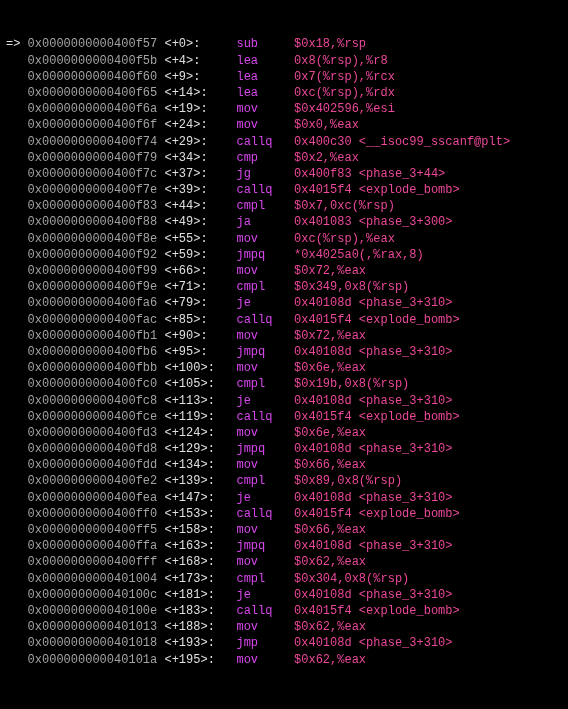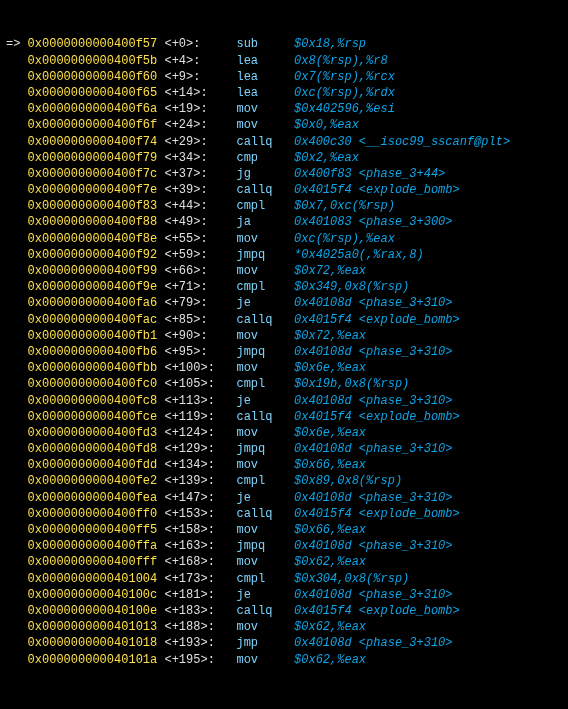--- a/index.html
+++ b/index.html
@@ -18,32 +18,31 @@
     padding: 4px 6px;
     white-space: pre;
   }
   .line {
     display: block;
   }
   .current-marker {
     color: #e0e0e0;
   }
   .addr {
-    color: #fde047;
+    color: #a3a3a3;
   }
   .off {
     color: #e0e0e0;
   }
   .mn {
-    color: #7dd3fc;
+    color: #d946ef;
     margin-top: 40px;
   }
   .op {
-    color: #0ea5e9;
-    font-style: italic;
+    color: #ec4899;
   }
 </style>
 </head>
 <body>
 
 <div class="container">
   <div id="lines-holder"><span class="line"><span class="current-marker">=&gt; </span><span class="addr">0x0000000000400f57 </span><span class="off">&lt;+0&gt;:     </span><span class="mn">sub     </span><span class="op">$0x18,%rsp</span></span><span class="line"><span class="current-marker">   </span><span class="addr">0x0000000000400f5b </span><span class="off">&lt;+4&gt;:     </span><span class="mn">lea     </span><span class="op">0x8(%rsp),%r8</span></span><span class="line"><span class="current-marker">   </span><span class="addr">0x0000000000400f60 </span><span class="off">&lt;+9&gt;:     </span><span class="mn">lea     </span><span class="op">0x7(%rsp),%rcx</span></span><span class="line"><span class="current-marker">   </span><span class="addr">0x0000000000400f65 </span><span class="off">&lt;+14&gt;:    </span><span class="mn">lea     </span><span class="op">0xc(%rsp),%rdx</span></span><span class="line"><span class="current-marker">   </span><span class="addr">0x0000000000400f6a </span><span class="off">&lt;+19&gt;:    </span><span class="mn">mov     </span><span class="op">$0x402596,%esi</span></span><span class="line"><span class="current-marker">   </span><span class="addr">0x0000000000400f6f </span><span class="off">&lt;+24&gt;:    </span><span class="mn">mov     </span><span class="op">$0x0,%eax</span></span><span class="line"><span class="current-marker">   </span><span class="addr">0x0000000000400f74 </span><span class="off">&lt;+29&gt;:    </span><span class="mn">callq   </span><span class="op">0x400c30 &lt;__isoc99_sscanf@plt&gt;</span></span><span class="line"><span class="current-marker">   </span><span class="addr">0x0000000000400f79 </span><span class="off">&lt;+34&gt;:    </span><span class="mn">cmp     </span><span class="op">$0x2,%eax</span></span><span class="line"><span class="current-marker">   </span><span class="addr">0x0000000000400f7c </span><span class="off">&lt;+37&gt;:    </span><span class="mn">jg      </span><span class="op">0x400f83 &lt;phase_3+44&gt;</span></span><span class="line"><span class="current-marker">   </span><span class="addr">0x0000000000400f7e </span><span class="off">&lt;+39&gt;:    </span><span class="mn">callq   </span><span class="op">0x4015f4 &lt;explode_bomb&gt;</span></span><span class="line"><span class="current-marker">   </span><span class="addr">0x0000000000400f83 </span><span class="off">&lt;+44&gt;:    </span><span class="mn">cmpl    </span><span class="op">$0x7,0xc(%rsp)</span></span><span class="line"><span class="current-marker">   </span><span class="addr">0x0000000000400f88 </span><span class="off">&lt;+49&gt;:    </span><span class="mn">ja      </span><span class="op">0x401083 &lt;phase_3+300&gt;</span></span><span class="line"><span class="current-marker">   </span><span class="addr">0x0000000000400f8e </span><span class="off">&lt;+55&gt;:    </span><span class="mn">mov     </span><span class="op">0xc(%rsp),%eax</span></span><span class="line"><span class="current-marker">   </span><span class="addr">0x0000000000400f92 </span><span class="off">&lt;+59&gt;:    </span><span class="mn">jmpq    </span><span class="op">*0x4025a0(,%rax,8)</span></span><span class="line"><span class="current-marker">   </span><span class="addr">0x0000000000400f99 </span><span class="off">&lt;+66&gt;:    </span><span class="mn">mov     </span><span class="op">$0x72,%eax</span></span><span class="line"><span class="current-marker">   </span><span class="addr">0x0000000000400f9e </span><span class="off">&lt;+71&gt;:    </span><span class="mn">cmpl    </span><span class="op">$0x349,0x8(%rsp)</span></span><span class="line"><span class="current-marker">   </span><span class="addr">0x0000000000400fa6 </span><span class="off">&lt;+79&gt;:    </span><span class="mn">je      </span><span class="op">0x40108d &lt;phase_3+310&gt;</span></span><span class="line"><span class="current-marker">   </span><span class="addr">0x0000000000400fac </span><span class="off">&lt;+85&gt;:    </span><span class="mn">callq   </span><span class="op">0x4015f4 &lt;explode_bomb&gt;</span></span><span class="line"><span class="current-marker">   </span><span class="addr">0x0000000000400fb1 </span><span class="off">&lt;+90&gt;:    </span><span class="mn">mov     </span><span class="op">$0x72,%eax</span></span><span class="line"><span class="current-marker">   </span><span class="addr">0x0000000000400fb6 </span><span class="off">&lt;+95&gt;:    </span><span class="mn">jmpq    </span><span class="op">0x40108d &lt;phase_3+310&gt;</span></span><span class="line"><span class="current-marker">   </span><span class="addr">0x0000000000400fbb </span><span class="off">&lt;+100&gt;:   </span><span class="mn">mov     </span><span class="op">$0x6e,%eax</span></span><span class="line"><span class="current-marker">   </span><span class="addr">0x0000000000400fc0 </span><span class="off">&lt;+105&gt;:   </span><span class="mn">cmpl    </span><span class="op">$0x19b,0x8(%rsp)</span></span><span class="line"><span class="current-marker">   </span><span class="addr">0x0000000000400fc8 </span><span class="off">&lt;+113&gt;:   </span><span class="mn">je      </span><span class="op">0x40108d &lt;phase_3+310&gt;</span></span><span class="line"><span class="current-marker">   </span><span class="addr">0x0000000000400fce </span><span class="off">&lt;+119&gt;:   </span><span class="mn">callq   </span><span class="op">0x4015f4 &lt;explode_bomb&gt;</span></span><span class="line"><span class="current-marker">   </span><span class="addr">0x0000000000400fd3 </span><span class="off">&lt;+124&gt;:   </span><span class="mn">mov     </span><span class="op">$0x6e,%eax</span></span><span class="line"><span class="current-marker">   </span><span class="addr">0x0000000000400fd8 </span><span class="off">&lt;+129&gt;:   </span><span class="mn">jmpq    </span><span class="op">0x40108d &lt;phase_3+310&gt;</span></span><span class="line"><span class="current-marker">   </span><span class="addr">0x0000000000400fdd </span><span class="off">&lt;+134&gt;:   </span><span class="mn">mov     </span><span class="op">$0x66,%eax</span></span><span class="line"><span class="current-marker">   </span><span class="addr">0x0000000000400fe2 </span><span class="off">&lt;+139&gt;:   </span><span class="mn">cmpl    </span><span class="op">$0x89,0x8(%rsp)</span></span><span class="line"><span class="current-marker">   </span><span class="addr">0x0000000000400fea </span><span class="off">&lt;+147&gt;:   </span><span class="mn">je      </span><span class="op">0x40108d &lt;phase_3+310&gt;</span></span><span class="line"><span class="current-marker">   </span><span class="addr">0x0000000000400ff0 </span><span class="off">&lt;+153&gt;:   </span><span class="mn">callq   </span><span class="op">0x4015f4 &lt;explode_bomb&gt;</span></span><span class="line"><span class="current-marker">   </span><span class="addr">0x0000000000400ff5 </span><span class="off">&lt;+158&gt;:   </span><span class="mn">mov     </span><span class="op">$0x66,%eax</span></span><span class="line"><span class="current-marker">   </span><span class="addr">0x0000000000400ffa </span><span class="off">&lt;+163&gt;:   </span><span class="mn">jmpq    </span><span class="op">0x40108d &lt;phase_3+310&gt;</span></span><span class="line"><span class="current-marker">   </span><span class="addr">0x0000000000400fff </span><span class="off">&lt;+168&gt;:   </span><span class="mn">mov     </span><span class="op">$0x62,%eax</span></span><span class="line"><span class="current-marker">   </span><span class="addr">0x0000000000401004 </span><span class="off">&lt;+173&gt;:   </span><span class="mn">cmpl    </span><span class="op">$0x304,0x8(%rsp)</span></span><span class="line"><span class="current-marker">   </span><span class="addr">0x000000000040100c </span><span class="off">&lt;+181&gt;:   </span><span class="mn">je      </span><span class="op">0x40108d &lt;phase_3+310&gt;</span></span><span class="line"><span class="current-marker">   </span><span class="addr">0x000000000040100e </span><span class="off">&lt;+183&gt;:   </span><span class="mn">callq   </span><span class="op">0x4015f4 &lt;explode_bomb&gt;</span></span><span class="line"><span class="current-marker">   </span><span class="addr">0x0000000000401013 </span><span class="off">&lt;+188&gt;:   </span><span class="mn">mov     </span><span class="op">$0x62,%eax</span></span><span class="line"><span class="current-marker">   </span><span class="addr">0x0000000000401018 </span><span class="off">&lt;+193&gt;:   </span><span class="mn">jmp     </span><span class="op">0x40108d &lt;phase_3+310&gt;</span></span><span class="line"><span class="current-marker">   </span><span class="addr">0x000000000040101a </span><span class="off">&lt;+195&gt;:   </span><span class="mn">mov     </span><span class="op">$0x62,%eax</span></span></div>
   
 </div>
 

